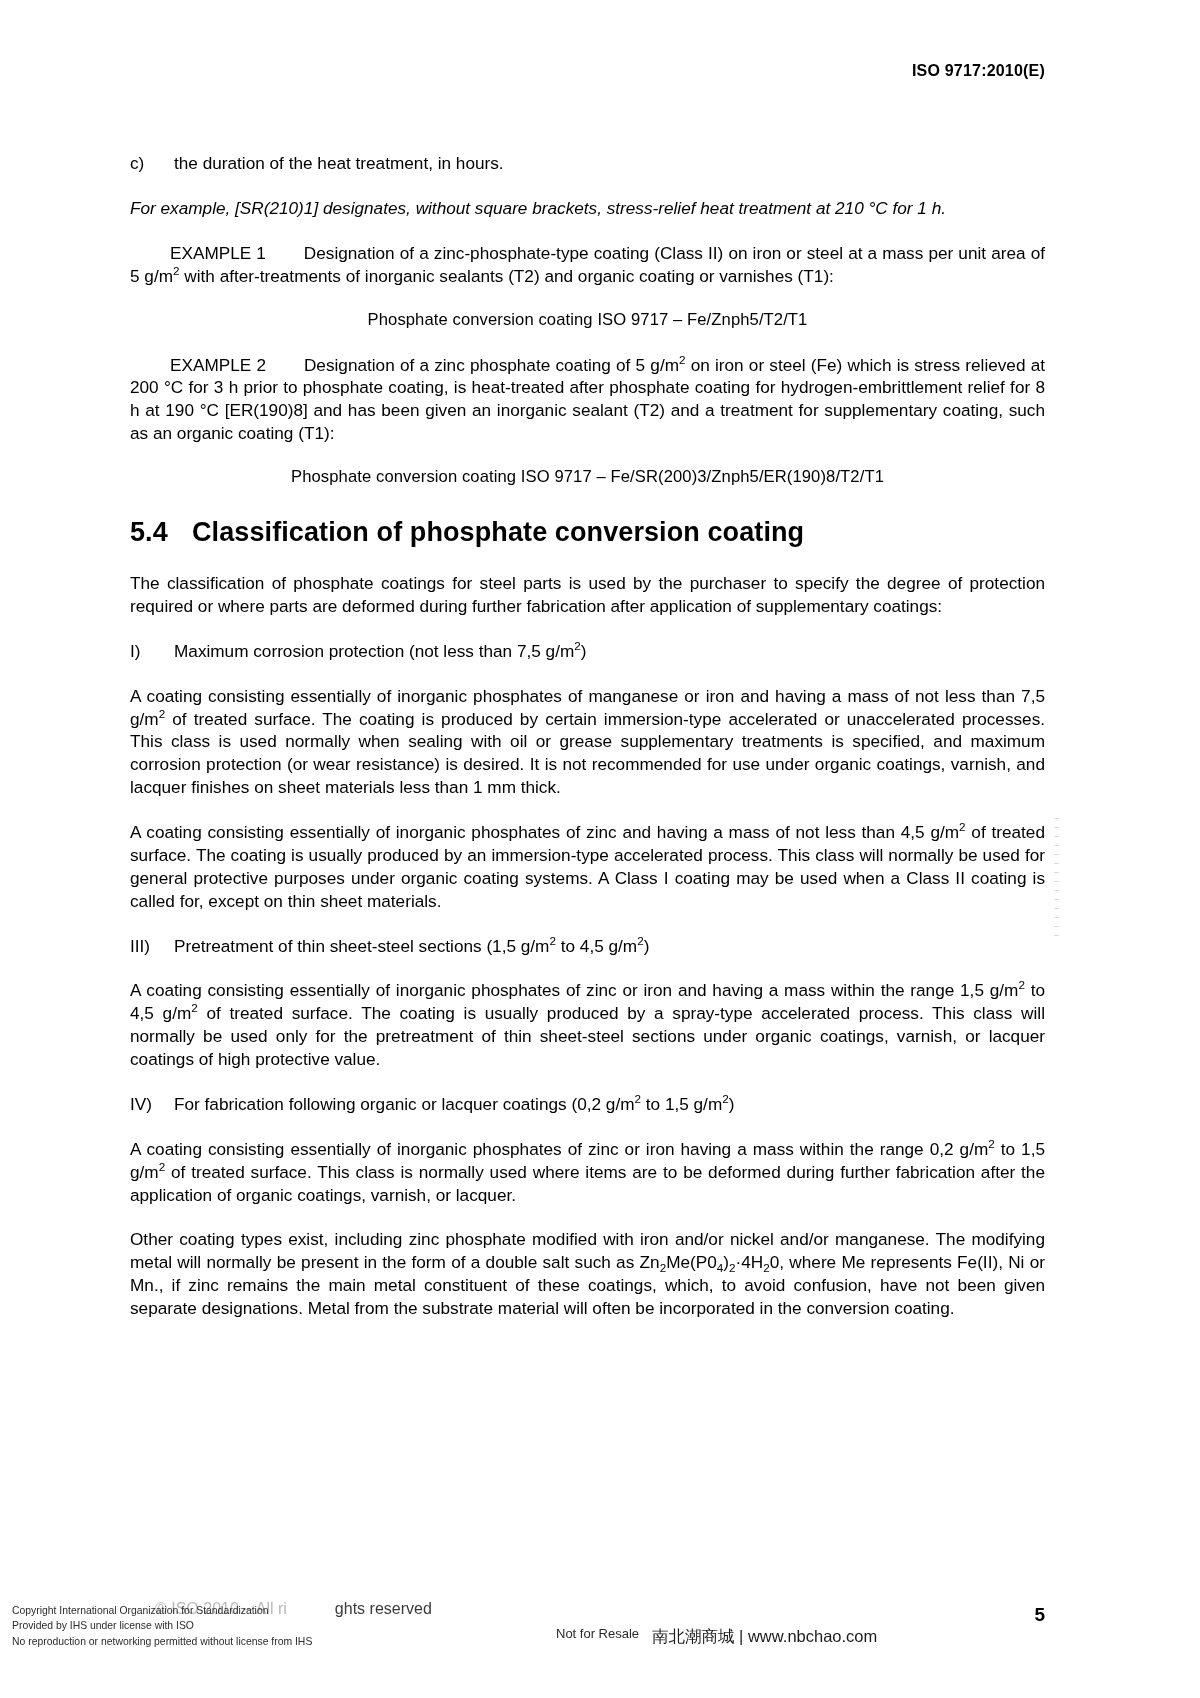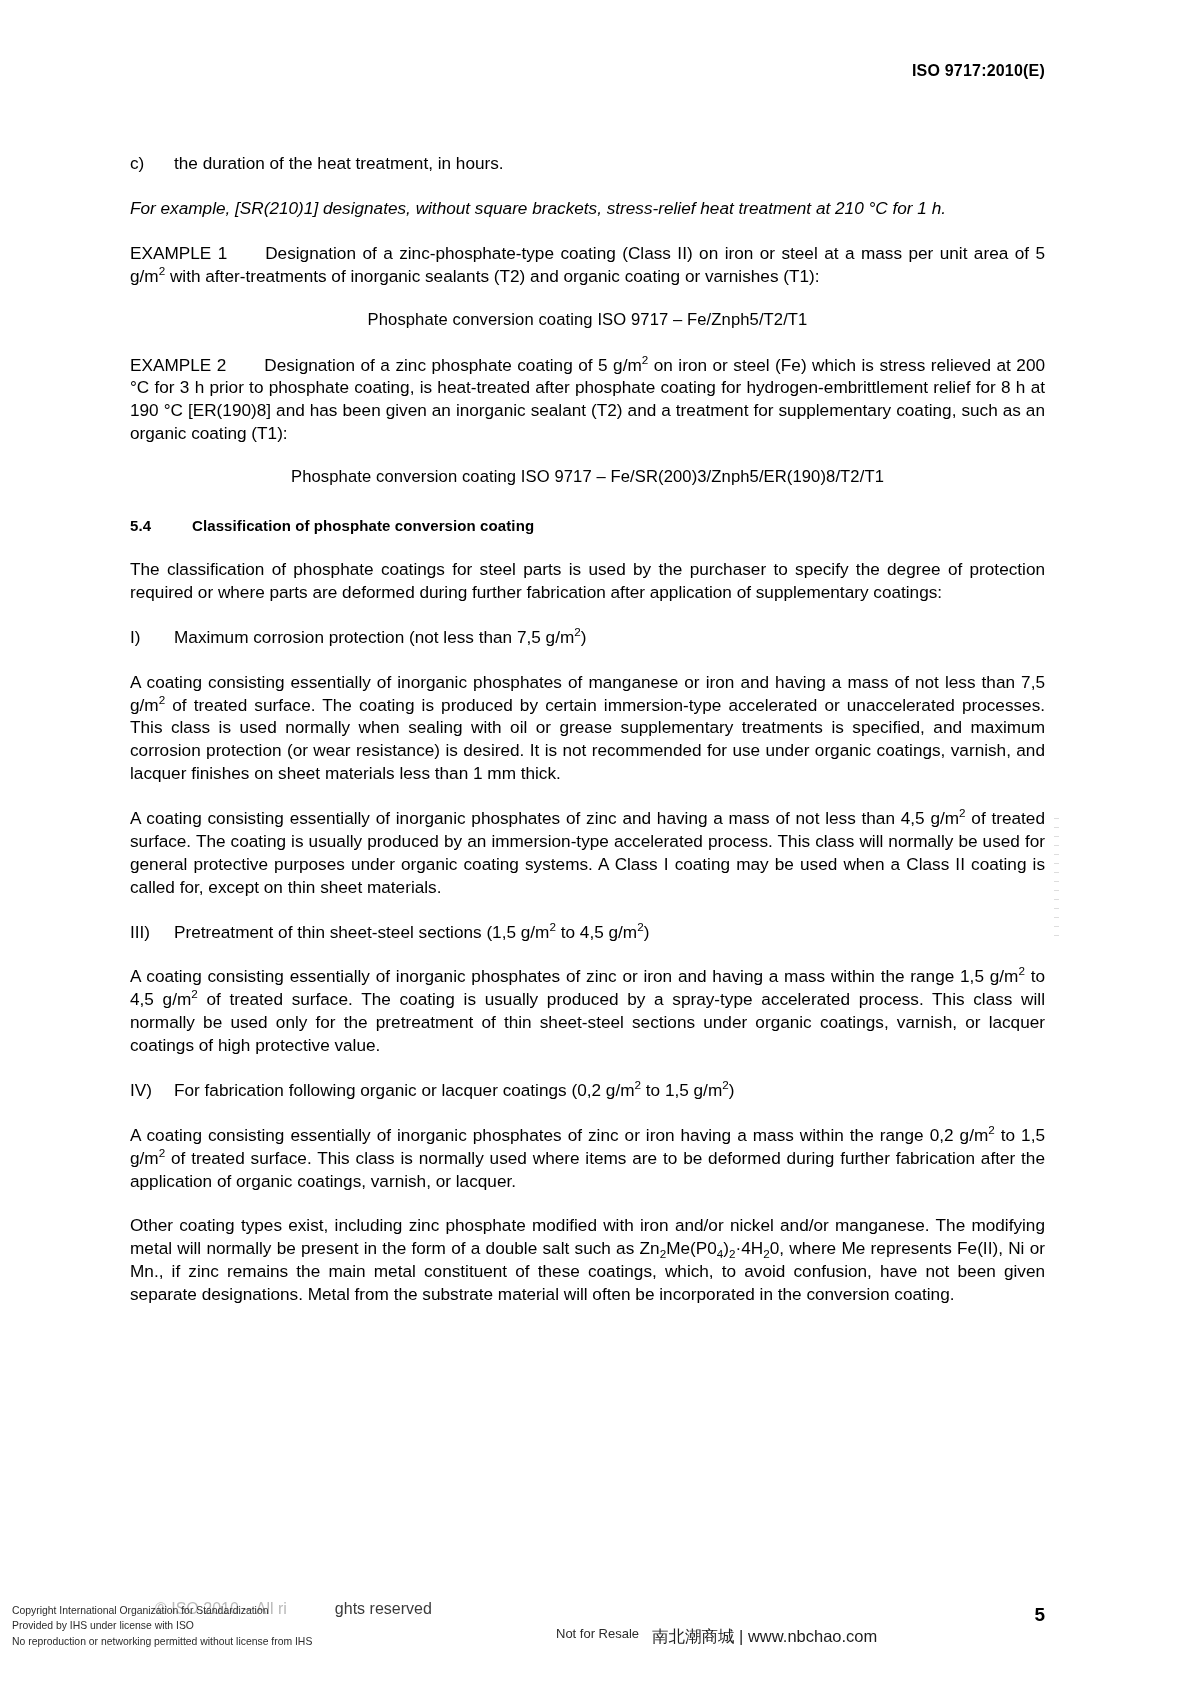--- a/index.html
+++ b/index.html
@@ -69,37 +69,38 @@
   
   .example {
     margin: 0 0 22px 0;
     font-size: 17.2px;
     line-height: 1.33;
     text-align: justify;
   }
   .example .exlabel {
     display: inline;
     white-space: nowrap;
+    margin-left: 40px;
   }
   .example .exgap {
     display: inline-block;
     width: 38px;
   }
 
   .designation {
     margin: 0 0 24px 0;
     font-size: 16.6px;
     font-weight: normal;
     text-align: center;
     letter-spacing: 0.1px;
   }
 
   h2.section-head {
     margin: 30px 0 24px 0;
-    font-size: 15px;
+    font-size: 27px;
     font-weight: bold;
     letter-spacing: 0.1px;
   }
   h2.section-head .num {
     display: inline-block;
     width: 62px;
   }
 
   sup {
     font-size: 0.68em;

